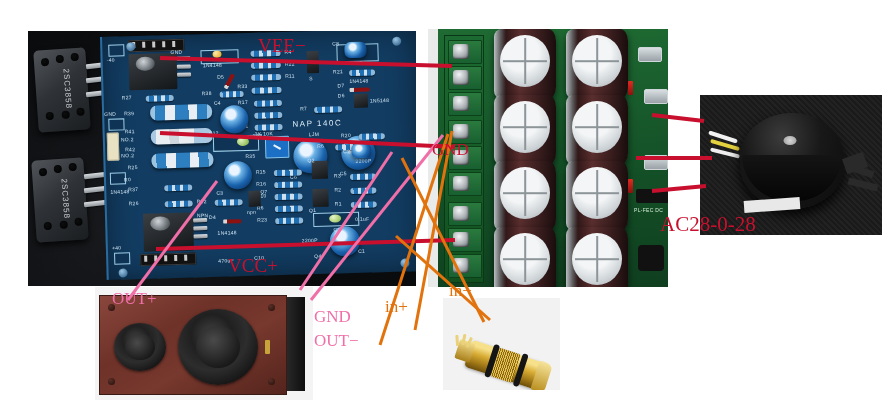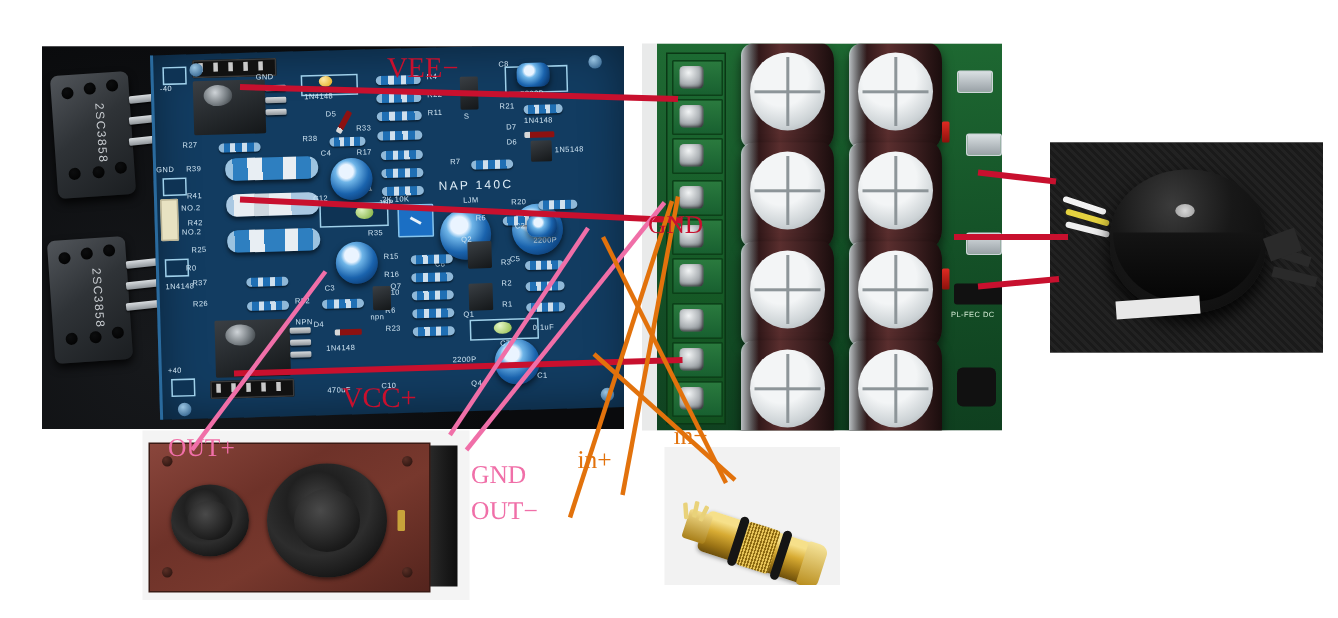--- a/index.html
+++ b/index.html
@@ -488,20 +488,21 @@
       <line x1="402" y1="158" x2="484" y2="322" stroke="#e2720c" stroke-width="3" stroke-linecap="butt"></line>
       <line x1="396" y1="236" x2="490" y2="320" stroke="#e2720c" stroke-width="3" stroke-linecap="butt"></line>
       <line x1="452" y1="131" x2="415" y2="330" stroke="#e2720c" stroke-width="3" stroke-linecap="butt"></line>
       <line x1="448" y1="134" x2="380" y2="345" stroke="#e2720c" stroke-width="3" stroke-linecap="butt"></line>
     </svg>
 
   <div id="label-layer" style="position:absolute;left:0;top:0;width:892px;height:412px;">
       <div class="ann red" style="left: 258px; top: 35px; font-size: 19px; color: rgb(200, 16, 46);">VEE−</div>
       <div class="ann red" style="left: 432px; top: 140px; font-size: 17px; color: rgb(200, 16, 46);">GND</div>
       <div class="ann red" style="left: 228px; top: 255px; font-size: 19px; color: rgb(200, 16, 46);">VCC+</div>
+      <div class="ann red" style="left: 660px; top: 212px; font-size: 21px; color: rgb(200, 16, 46);">AC28-0-28</div>
       <div class="ann pink" style="left: 112px; top: 289px; font-size: 17px; color: rgb(240, 111, 168);">OUT+</div>
       <div class="ann pink" style="left: 314px; top: 307px; font-size: 17px; color: rgb(240, 111, 168);">GND</div>
       <div class="ann pink" style="left: 314px; top: 331px; font-size: 17px; color: rgb(240, 111, 168);">OUT−</div>
       <div class="ann orange" style="left: 385px; top: 297px; font-size: 17px; color: rgb(226, 114, 12);">in+</div>
       <div class="ann orange" style="left: 449px; top: 281px; font-size: 17px; color: rgb(226, 114, 12);">in−</div>
     </div>
 
 </div>
 
 </body></html>

